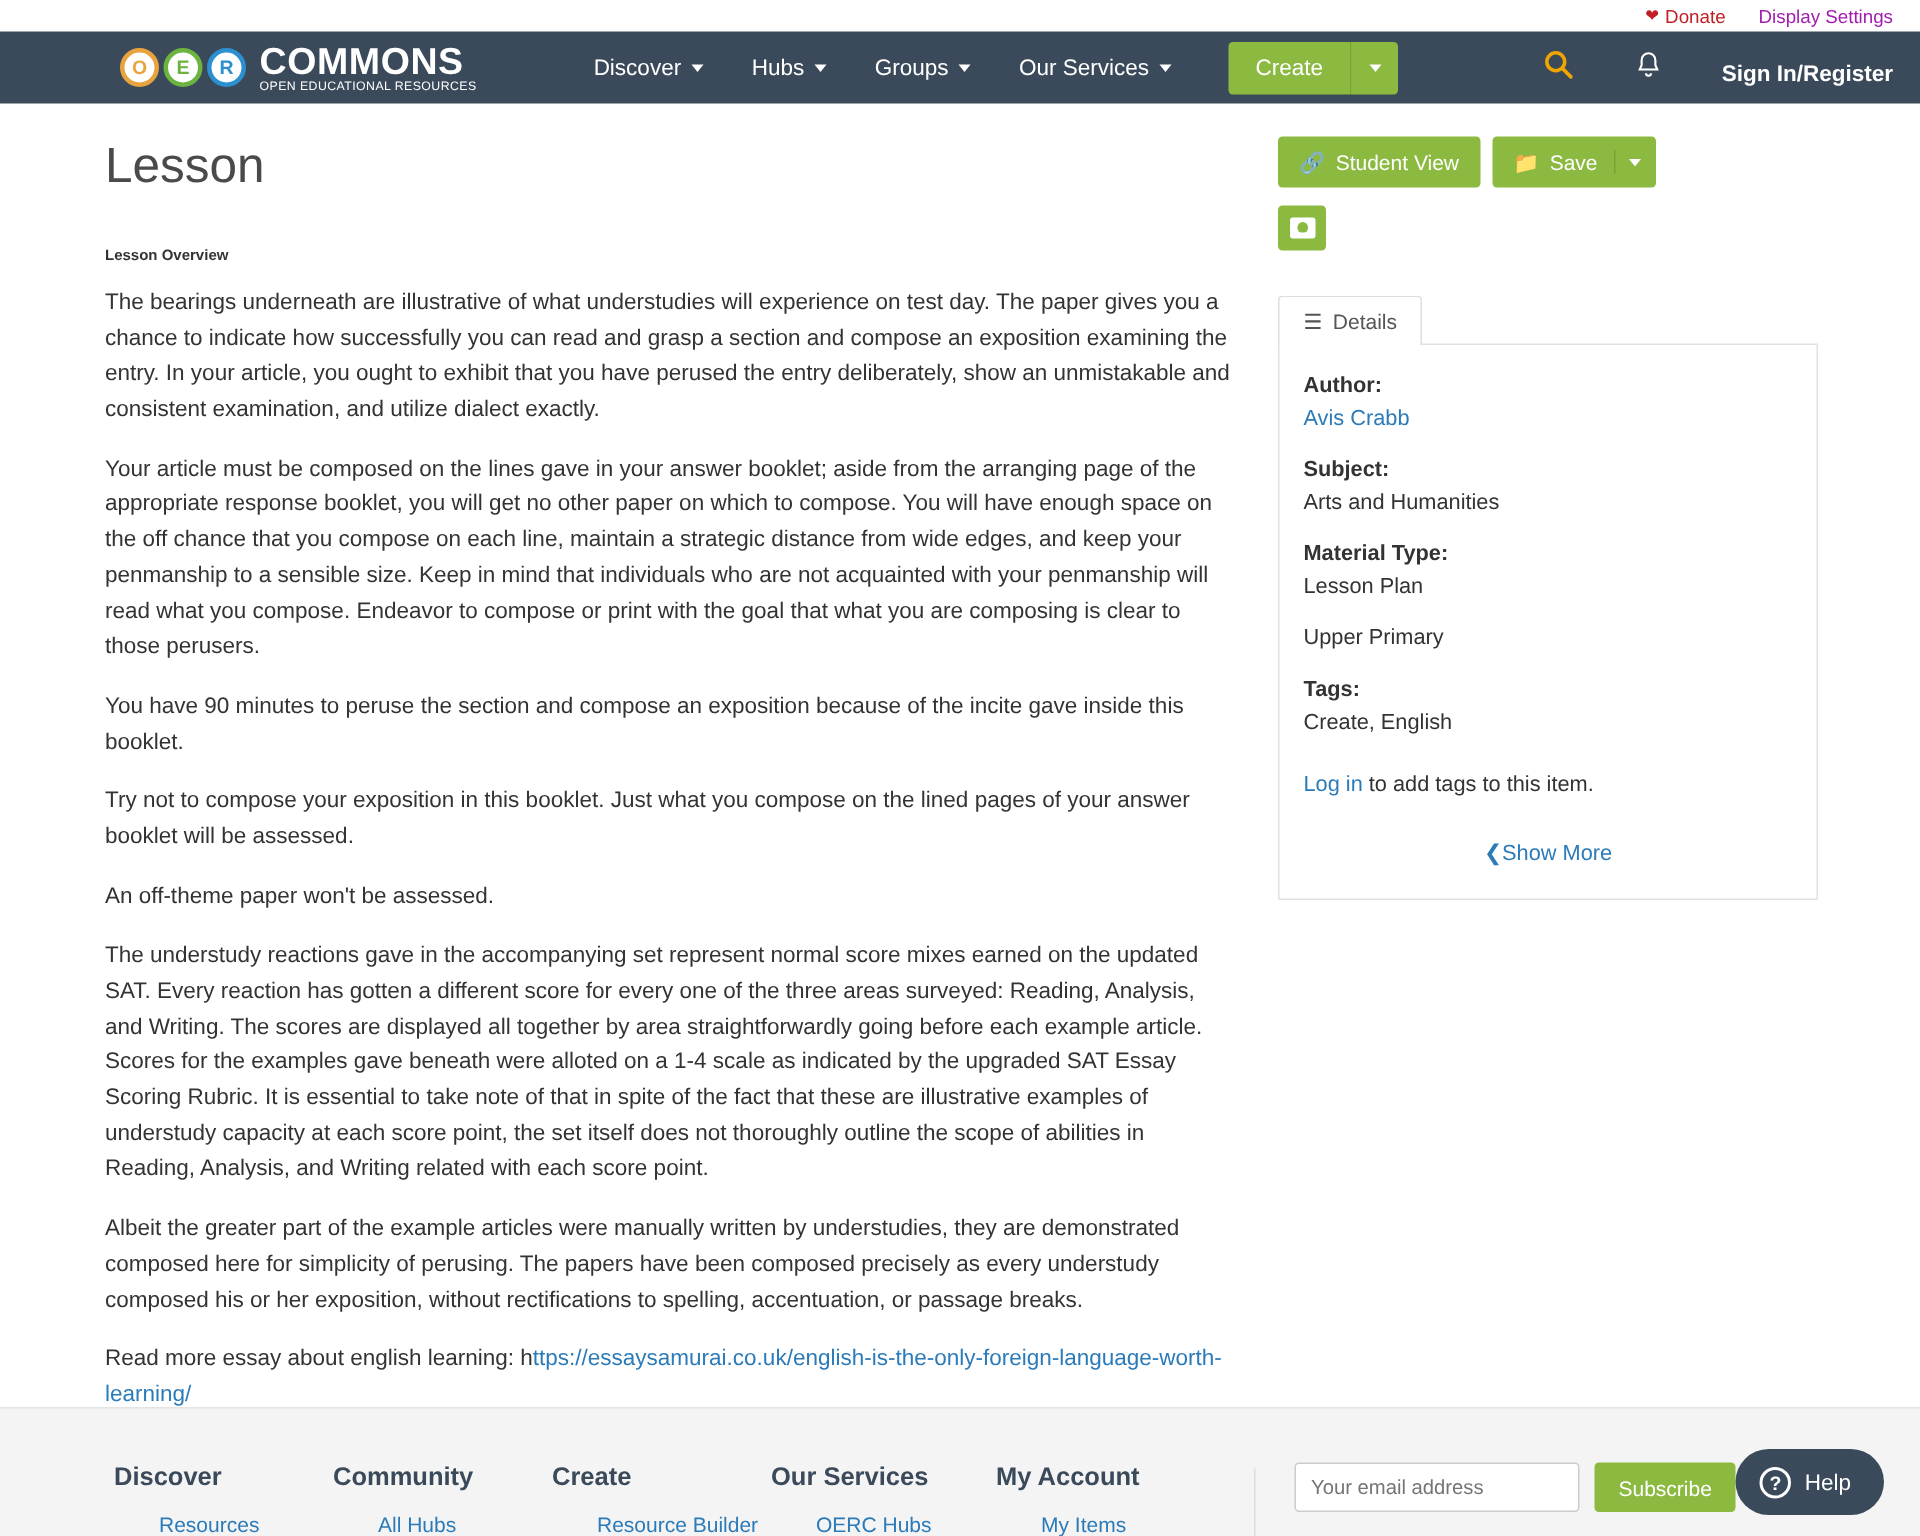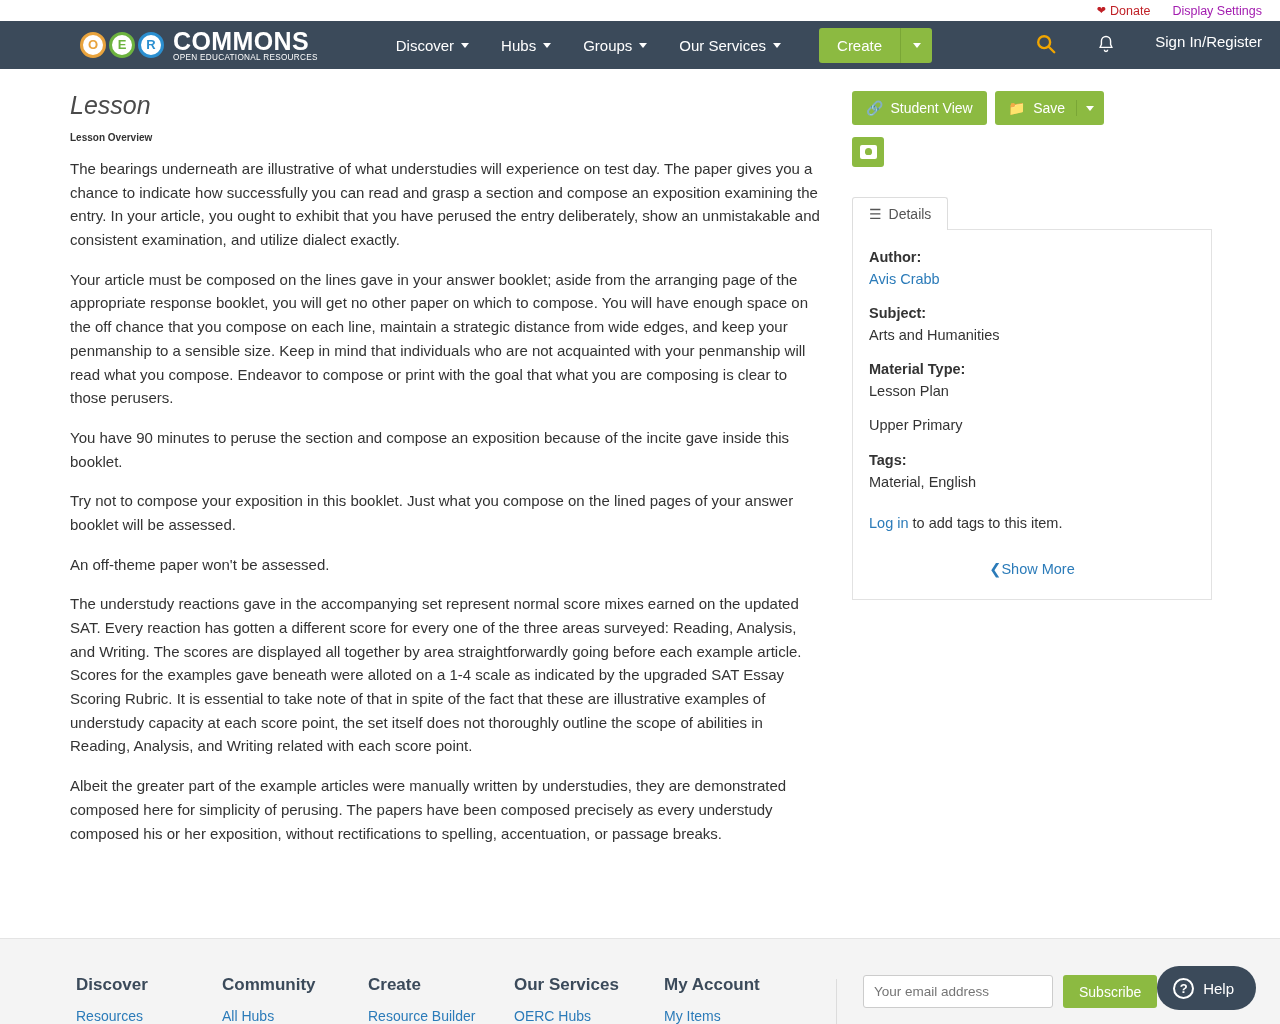--- a/index.html
+++ b/index.html
@@ -66,34 +66,33 @@
   .create-group { display:flex; margin-left:22px; }
   .create-btn {
     background:#8cba41; color:#fff; border:none; font-size:15px;
     padding:9px 18px; border-radius:3px 0 0 3px; cursor:pointer;
   }
   .create-caret {
     background:#8cba41; border:none; border-left:1px solid #7aa636;
     border-radius:0 3px 3px 0; width:32px; cursor:pointer;
     display:flex; align-items:center; justify-content:center;
   }
-  .nav-right { margin-left:auto; display:flex; align-items:flex-start; gap:39px; }
+  .nav-right { margin-left:auto; display:flex; align-items:flex-end; gap:39px;font-weight:bold; }
   .search-icon-btn { cursor:pointer; }
   .signin { color:#fff; font-size:15px; cursor:pointer; }
 
   
   .page { padding:0 60px 0 70px; background:#fff; }
   .content-row { display:flex; gap:32px; }
   .main-col { width:750px; padding-top:22px; }
   .side-col { width:360px; padding-top:22px; }
 
   h1.lesson-title {
-    font-size:25px; font-weight:normal; color:#4a4a4a;
-    margin:0 0 12px 0;
-    font-style:italic;
+    font-size:33px; font-weight:normal; color:#4a4a4a;
+    margin:0 0 36px 0;
   }
   .overview-head { font-weight:bold; color:#333; font-size:10px; margin-bottom:14px; }
   .para { font-size:15px; line-height:1.58; color:#333; margin:0 0 16px 0; }
   .para a { color:#2b7bb9; text-decoration:none; }
 
   
   .action-row { display:flex; gap:8px; }
   .btn-green {
     background:#8cba41; color:#fff; border:none; border-radius:3px;
     font-size:14px; padding:9px 14px; cursor:pointer;
@@ -139,21 +138,21 @@
   .footer-wrap {
     position:absolute; left:0; right:0; top:938px; bottom:0;
     background:#f4f4f4; border-top:1px solid #e4e4e4;
   }
   .footer {
     display:flex; padding:36px 60px 0 76px; gap:0;
   }
   .f-col { width:146px; }
   .f-col.wide { width:150px; }
   .f-head { font-size:17px; font-weight:bold; color:#3b4a5a; margin-bottom:13px; }
-  .f-link { display:block; color:#2b7bb9; font-size:14px; text-decoration:none; margin-bottom:8px; }
+  .f-link { display:block; color:#2b7bb9; font-size:14px; text-decoration:none; margin-bottom:8px;margin-left:30px; }
   .f-divider { width:1px; background:#dcdcdc; margin:4px 26px 0 22px; }
   .news-head { font-size:17px; font-weight:bold; color:#3b4a5a; margin-bottom:13px; }
   .news-row { display:flex; gap:10px; }
   .news-input {
     width:190px; padding:8px 10px; border:1px solid #ccc; border-radius:3px;
     font-size:13.5px; color:#777; font-family:"Liberation Sans", sans-serif;
   }
   .news-btn {
     background:#8cba41; color:#fff; border:none; border-radius:3px;
     padding:8px 16px; font-size:14px; cursor:pointer;
@@ -245,20 +244,23 @@
       <h1 class="lesson-title">Lesson</h1>
       <div class="overview-head">Lesson Overview</div>
 
       <p class="para">The bearings underneath are illustrative of what understudies will experience on test day. The paper gives you a chance to indicate how successfully you can read and grasp a section and compose an exposition examining the entry. In your article, you ought to exhibit that you have perused the entry deliberately, show an unmistakable and consistent examination, and utilize dialect exactly.</p>
       <p class="para">Your article must be composed on the lines gave in your answer booklet; aside from the arranging page of the appropriate response booklet, you will get no other paper on which to compose. You will have enough space on the off chance that you compose on each line, maintain a strategic distance from wide edges, and keep your penmanship to a sensible size. Keep in mind that individuals who are not acquainted with your penmanship will read what you compose. Endeavor to compose or print with the goal that what you are composing is clear to those perusers.</p>
       <p class="para">You have 90 minutes to peruse the section and compose an exposition because of the incite gave inside this booklet.</p>
       <p class="para">Try not to compose your exposition in this booklet. Just what you compose on the lined pages of your answer booklet will be assessed.</p>
       <p class="para">An off-theme paper won't be assessed.</p>
       <p class="para">The understudy reactions gave in the accompanying set represent normal score mixes earned on the updated SAT. Every reaction has gotten a different score for every one of the three areas surveyed: Reading, Analysis, and Writing. The scores are displayed all together by area straightforwardly going before each example article. Scores for the examples gave beneath were alloted on a 1-4 scale as indicated by the upgraded SAT Essay Scoring Rubric. It is essential to take note of that in spite of the fact that these are illustrative examples of understudy capacity at each score point, the set itself does not thoroughly outline the scope of abilities in Reading, Analysis, and Writing related with each score point.</p>
       <p class="para">Albeit the greater part of the example articles were manually written by understudies, they are demonstrated composed here for simplicity of perusing. The papers have been composed precisely as every understudy composed his or her exposition, without rectifications to spelling, accentuation, or passage breaks.</p>
+      <p class="para">
+        <span>Read more essay about english learning: h</span><a href="#">ttps://essaysamurai.co.uk/english-is-the-only-foreign-language-worth-learning/</a>
+      </p>
     </div>
 
     <div class="side-col">
       <div class="action-row">
         <button class="btn-green">
           <span>🔗</span>
           <span>Student View</span>
         </button>
         <button class="btn-green btn-save">
           <span>📁</span>
@@ -285,21 +287,21 @@
 
         <div class="d-label">Subject:</div>
         <div class="d-value">Arts and Humanities</div>
 
         <div class="d-label">Material Type:</div>
         <div class="d-value">Lesson Plan</div>
 
         <div class="d-value">Upper Primary</div>
 
         <div class="d-label">Tags:</div>
-        <div class="d-value">Material, English</div>
+        <div class="d-value">Create, English</div>
 
         <div class="tags-note">
           <a href="#" class="link">Log in</a><span> to add tags to this item.</span>
         </div>
 
         <div class="show-more">
           <span>❮</span><span>Show More</span>
         </div>
       </div>
     </div>

